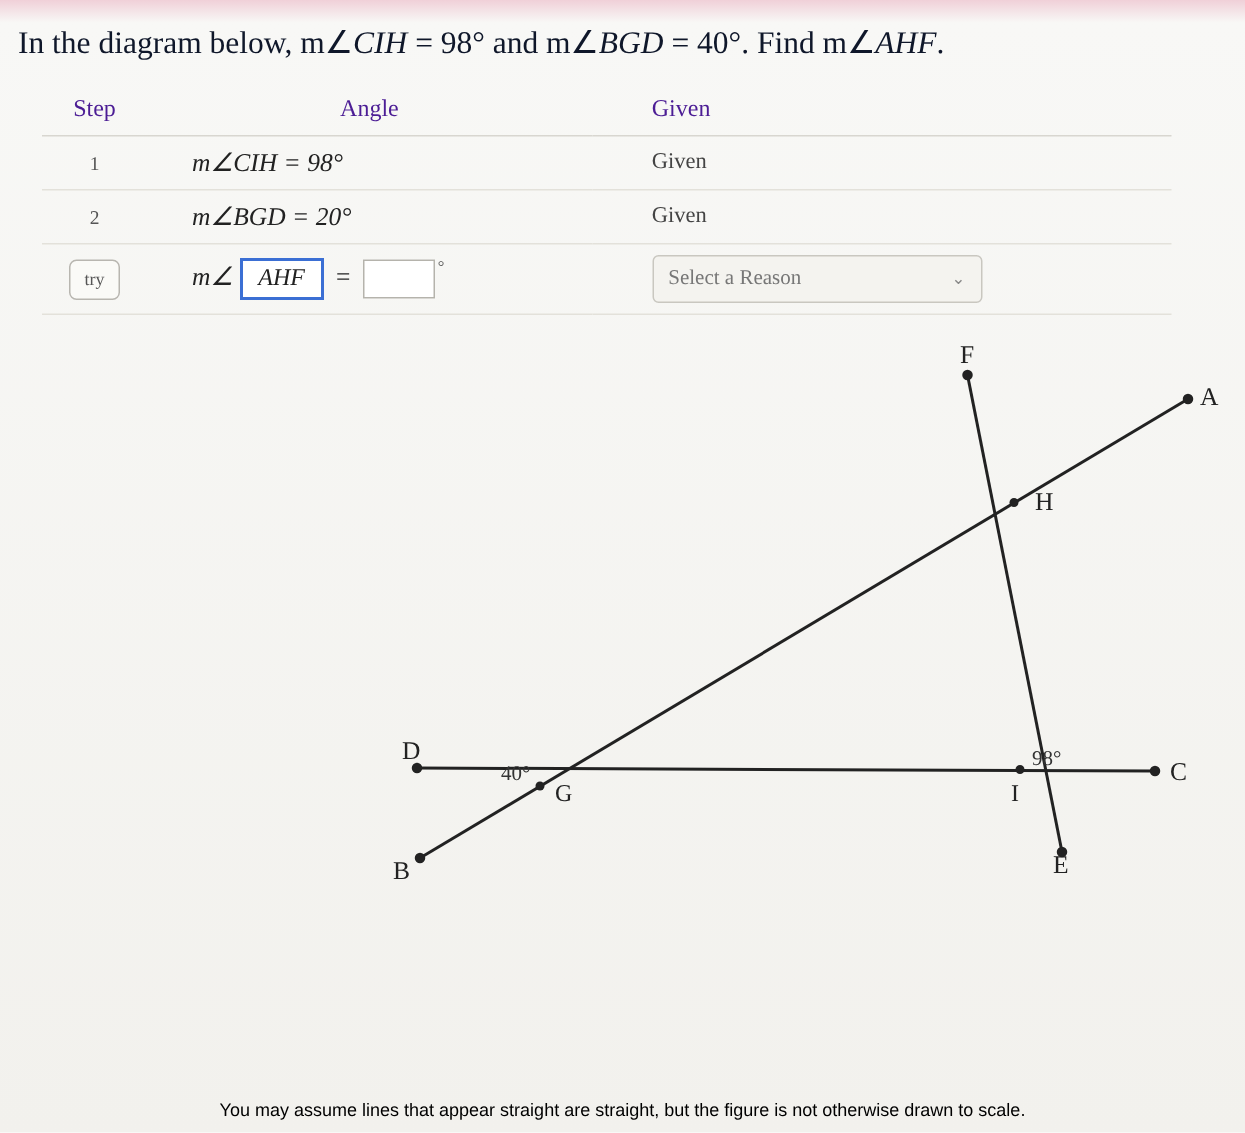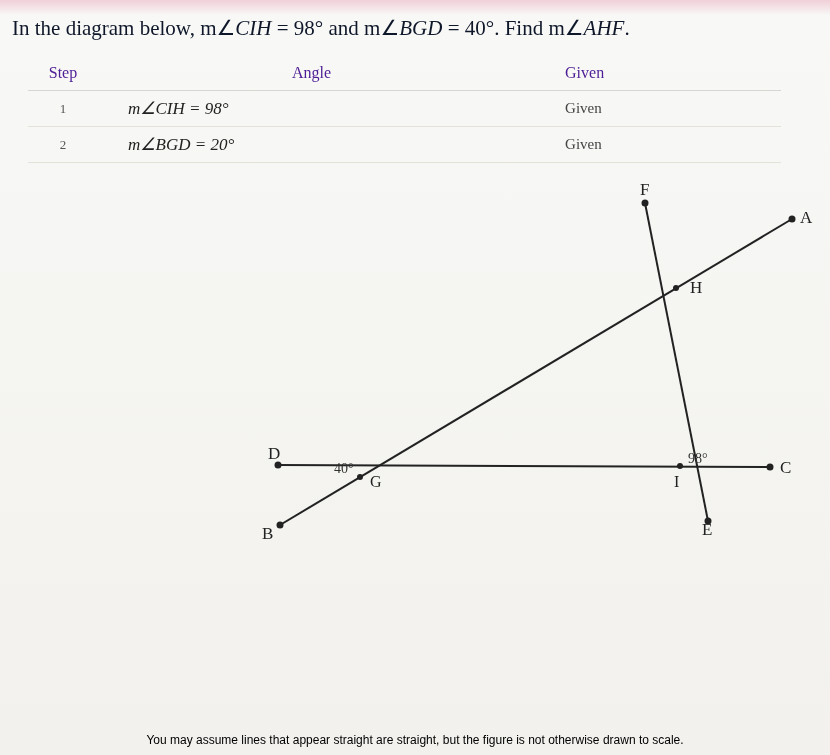--- a/index.html
+++ b/index.html
@@ -122,20 +122,37 @@
     <tr>
       <td class="step-cell">1</td>
       <td class="angle-cell"><span class="mi">m∠CIH = 98°</span></td>
       <td class="reason-cell">Given</td>
     </tr>
     <tr>
       <td class="step-cell">2</td>
       <td class="angle-cell"><span class="mi">m∠BGD = 20°</span></td>
       <td class="reason-cell">Given</td>
     </tr>
+    <tr>
+      <td class="step-cell">
+        <span class="try-btn">try</span>
+      </td>
+      <td class="angle-cell">
+        <span class="mi">m∠</span>
+        <input class="angle-input" value="AHF" style="">
+        <span style="margin:0 4px;">=</span>
+        <input class="value-input" value="" style=""><span class="deg-sup">°</span>
+      </td>
+      <td class="reason-cell">
+        <div class="reason-select">
+          <span>Select a Reason</span>
+          <span class="chev">⌄</span>
+        </div>
+      </td>
+    </tr>
   </tbody>
 </table>
 </div>
 
 <div class="diagram-wrap">
   <svg class="diagram-svg" width="830" height="420">
 
     <line x1="278" y1="294" x2="770" y2="296" stroke="#222" stroke-width="2"></line>
 
     <line x1="280" y1="354" x2="792" y2="48" stroke="#222" stroke-width="2"></line>

